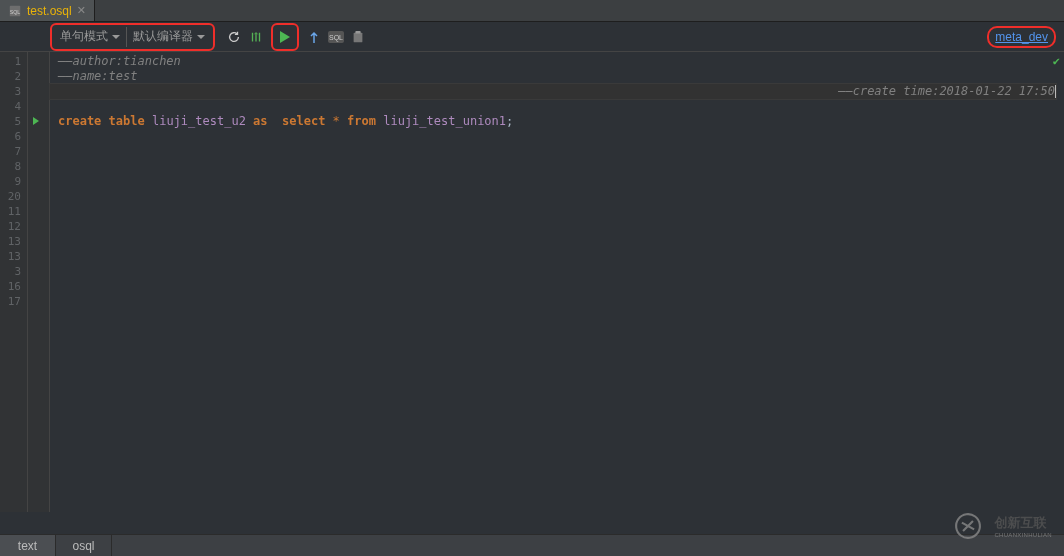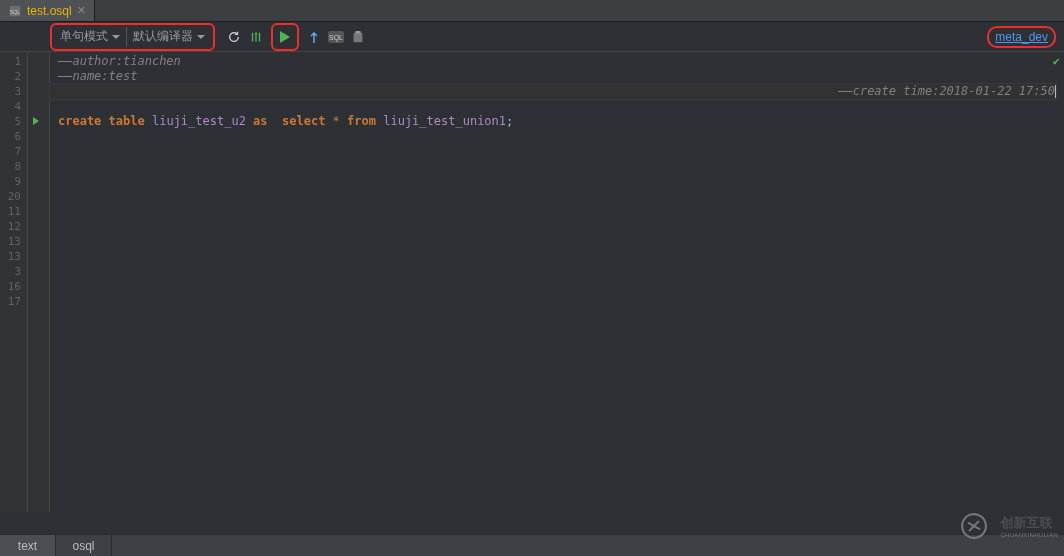--- a/index.html
+++ b/index.html
@@ -175,21 +175,21 @@
       display: flex;
       align-items: center;
       justify-content: center;
       color: #bbb;
       cursor: pointer;
       border-right: 1px solid #2b2b2b;
     }
     .btab.active { background: #4b4e52; }
     .watermark {
       position: absolute;
-      right: 6px;
+      right: 12px;
       bottom: 16px;
       display: flex;
       align-items: center;
       gap: 12px;
       color: #6d6d6d;
       font-size: 11px;
       opacity: 0.78;
     }
     .watermark svg { transform: rotate(-8deg); }
     .sep { width: 8px; }

